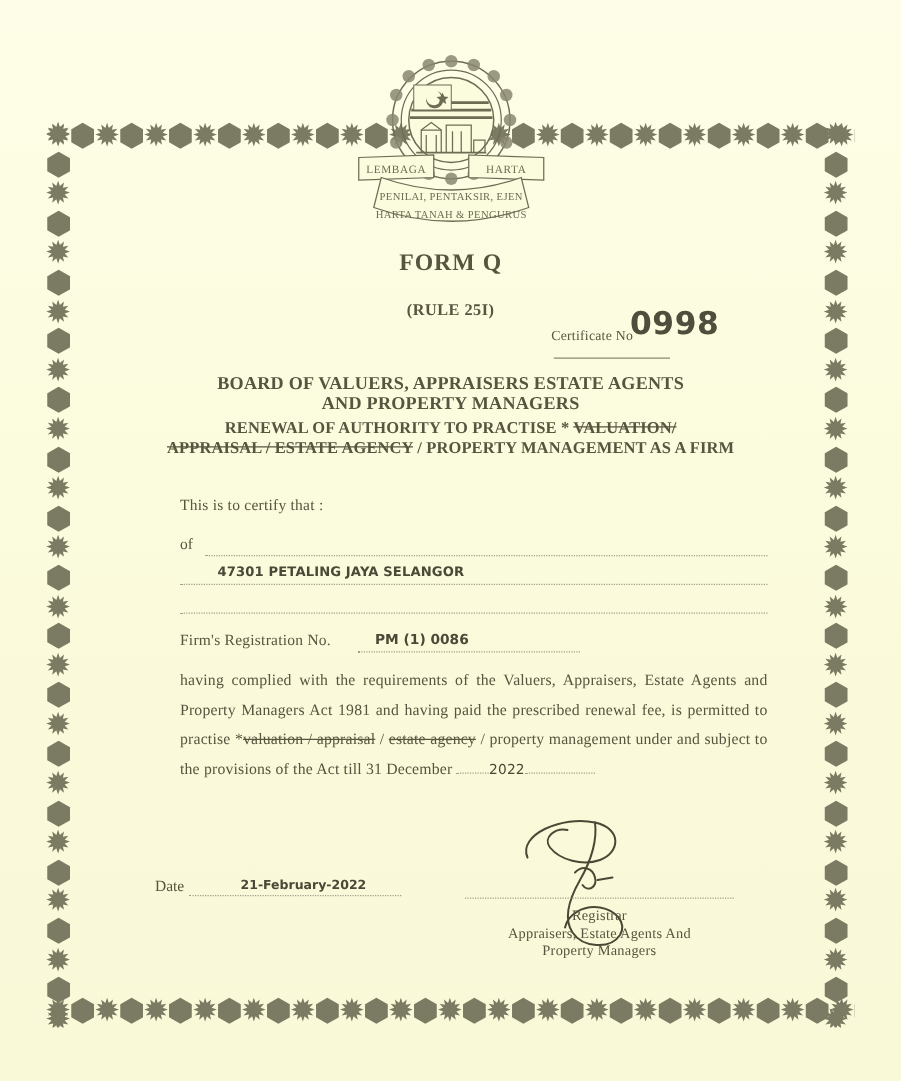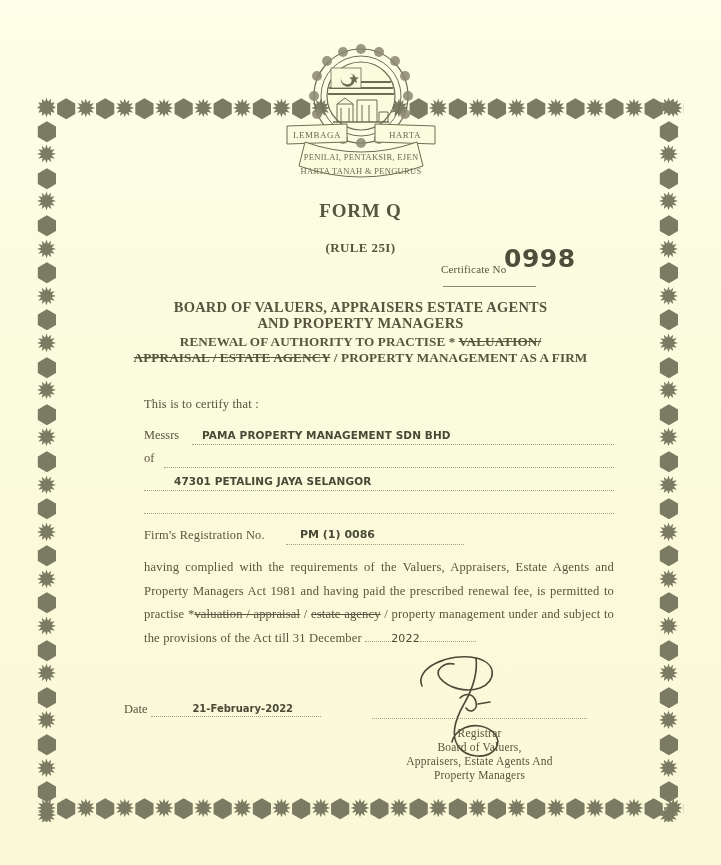--- a/index.html
+++ b/index.html
@@ -471,25 +471,20 @@
       <span>RENEWAL OF AUTHORITY TO PRACTISE *</span>
       <span class="strike">VALUATION/</span><br>
       <span class="strike">APPRAISAL / ESTATE AGENCY</span>
       <span>/ PROPERTY MANAGEMENT AS A FIRM</span>
     </div>
 
     <div class="body-block">
 
       <div class="certify-line">This is to certify that :</div>
 
-      <div class="field-row">
-        <span class="field-label">Messrs</span>
-        <span class="field-dots" style="left:48px; right:0;"></span>
-        <span class="field-value" style="left:58px;">PAMA PROPERTY MANAGEMENT SDN BHD</span>
-      </div>
 
       <div class="field-row">
         <span class="field-label">of</span>
         <span class="field-dots" style="left:20px; right:0;"></span>
       </div>
 
       <div class="field-row">
         <span class="field-dots" style="left:0; right:0;"></span>
         <span class="field-value" style="left:30px;">47301  PETALING JAYA SELANGOR</span>
       </div>
@@ -523,19 +518,18 @@
           <path d="M84 10 C86 26, 80 42, 72 56 C64 70, 58 86, 66 98
                    C74 110, 96 112, 104 100 C110 90, 100 80, 88 78
                    C74 76, 62 84, 60 94"></path>
           <path d="M68 50 C74 44, 82 46, 84 54 C86 62, 78 66, 74 60"></path>
           <path d="M86 56 L98 54"></path>
         </g>
       </svg>
       <div class="sign-rule"></div>
       <div class="registrar-text">
         <div>Registrar</div>
-        <div>Board of Valuers,</div>
         <div>Appraisers, Estate Agents And</div>
         <div>Property Managers</div>
       </div>
     </div>
   </div>
 </div>
 
 </body></html>

